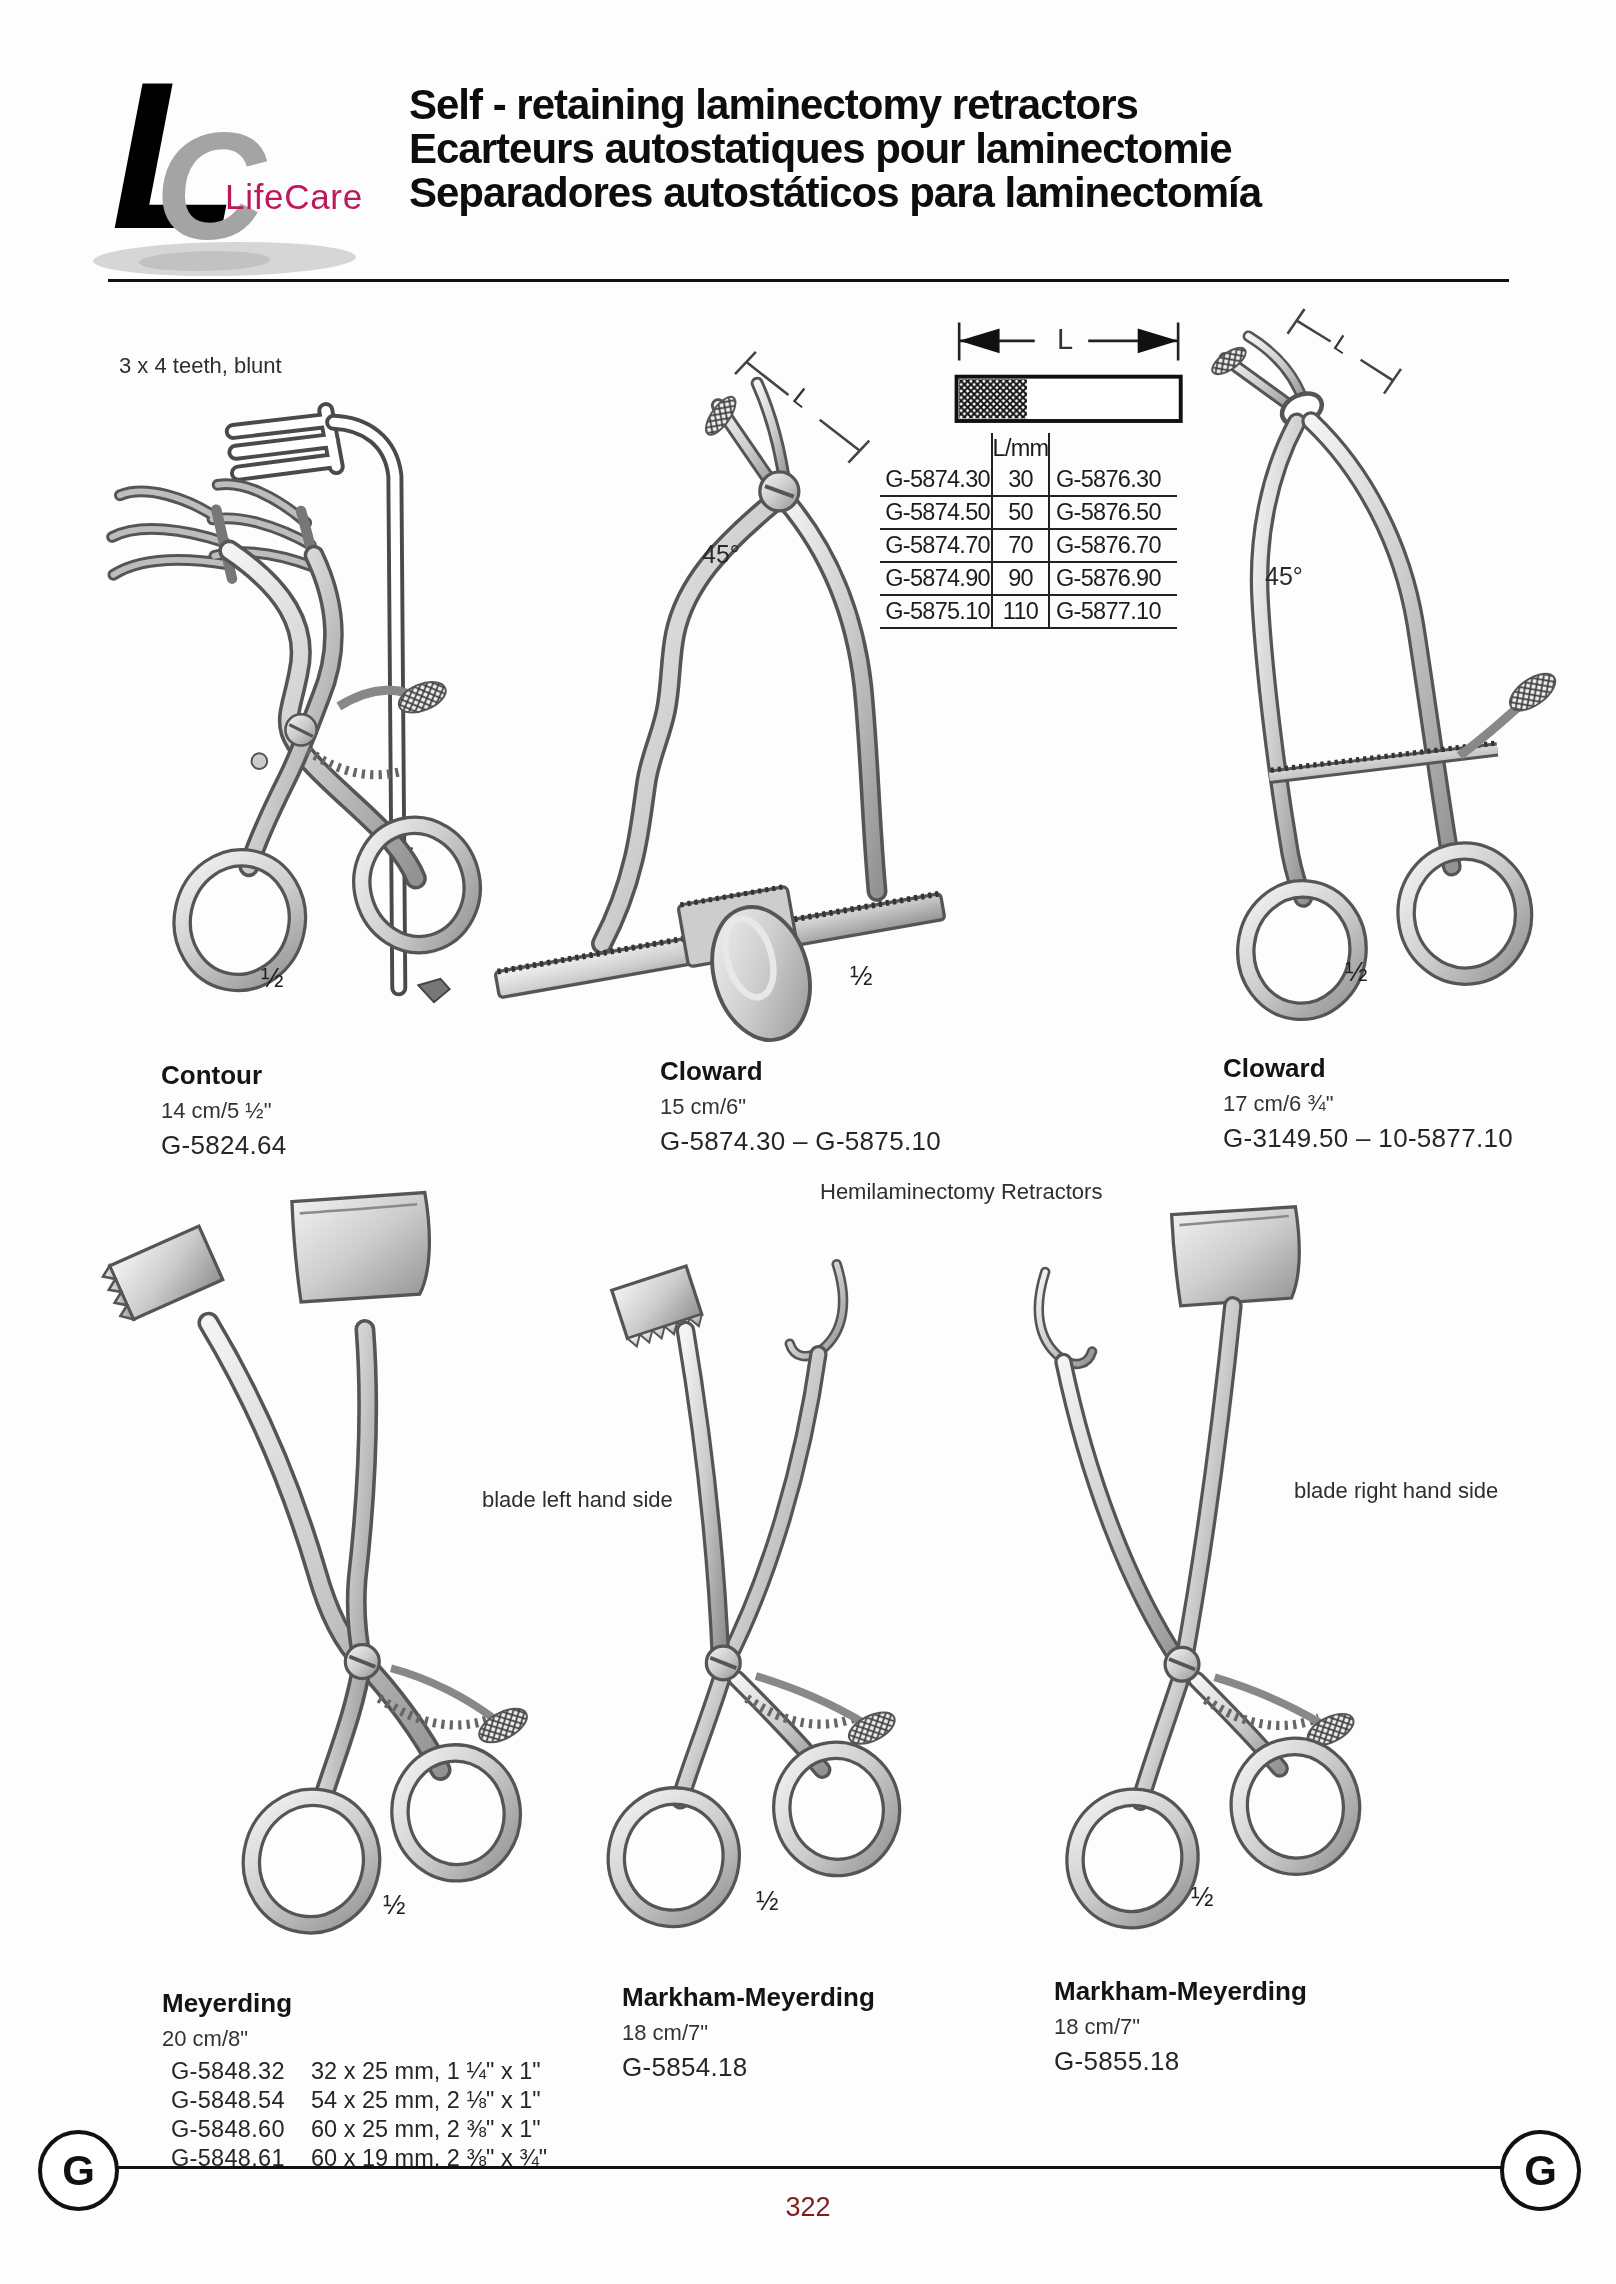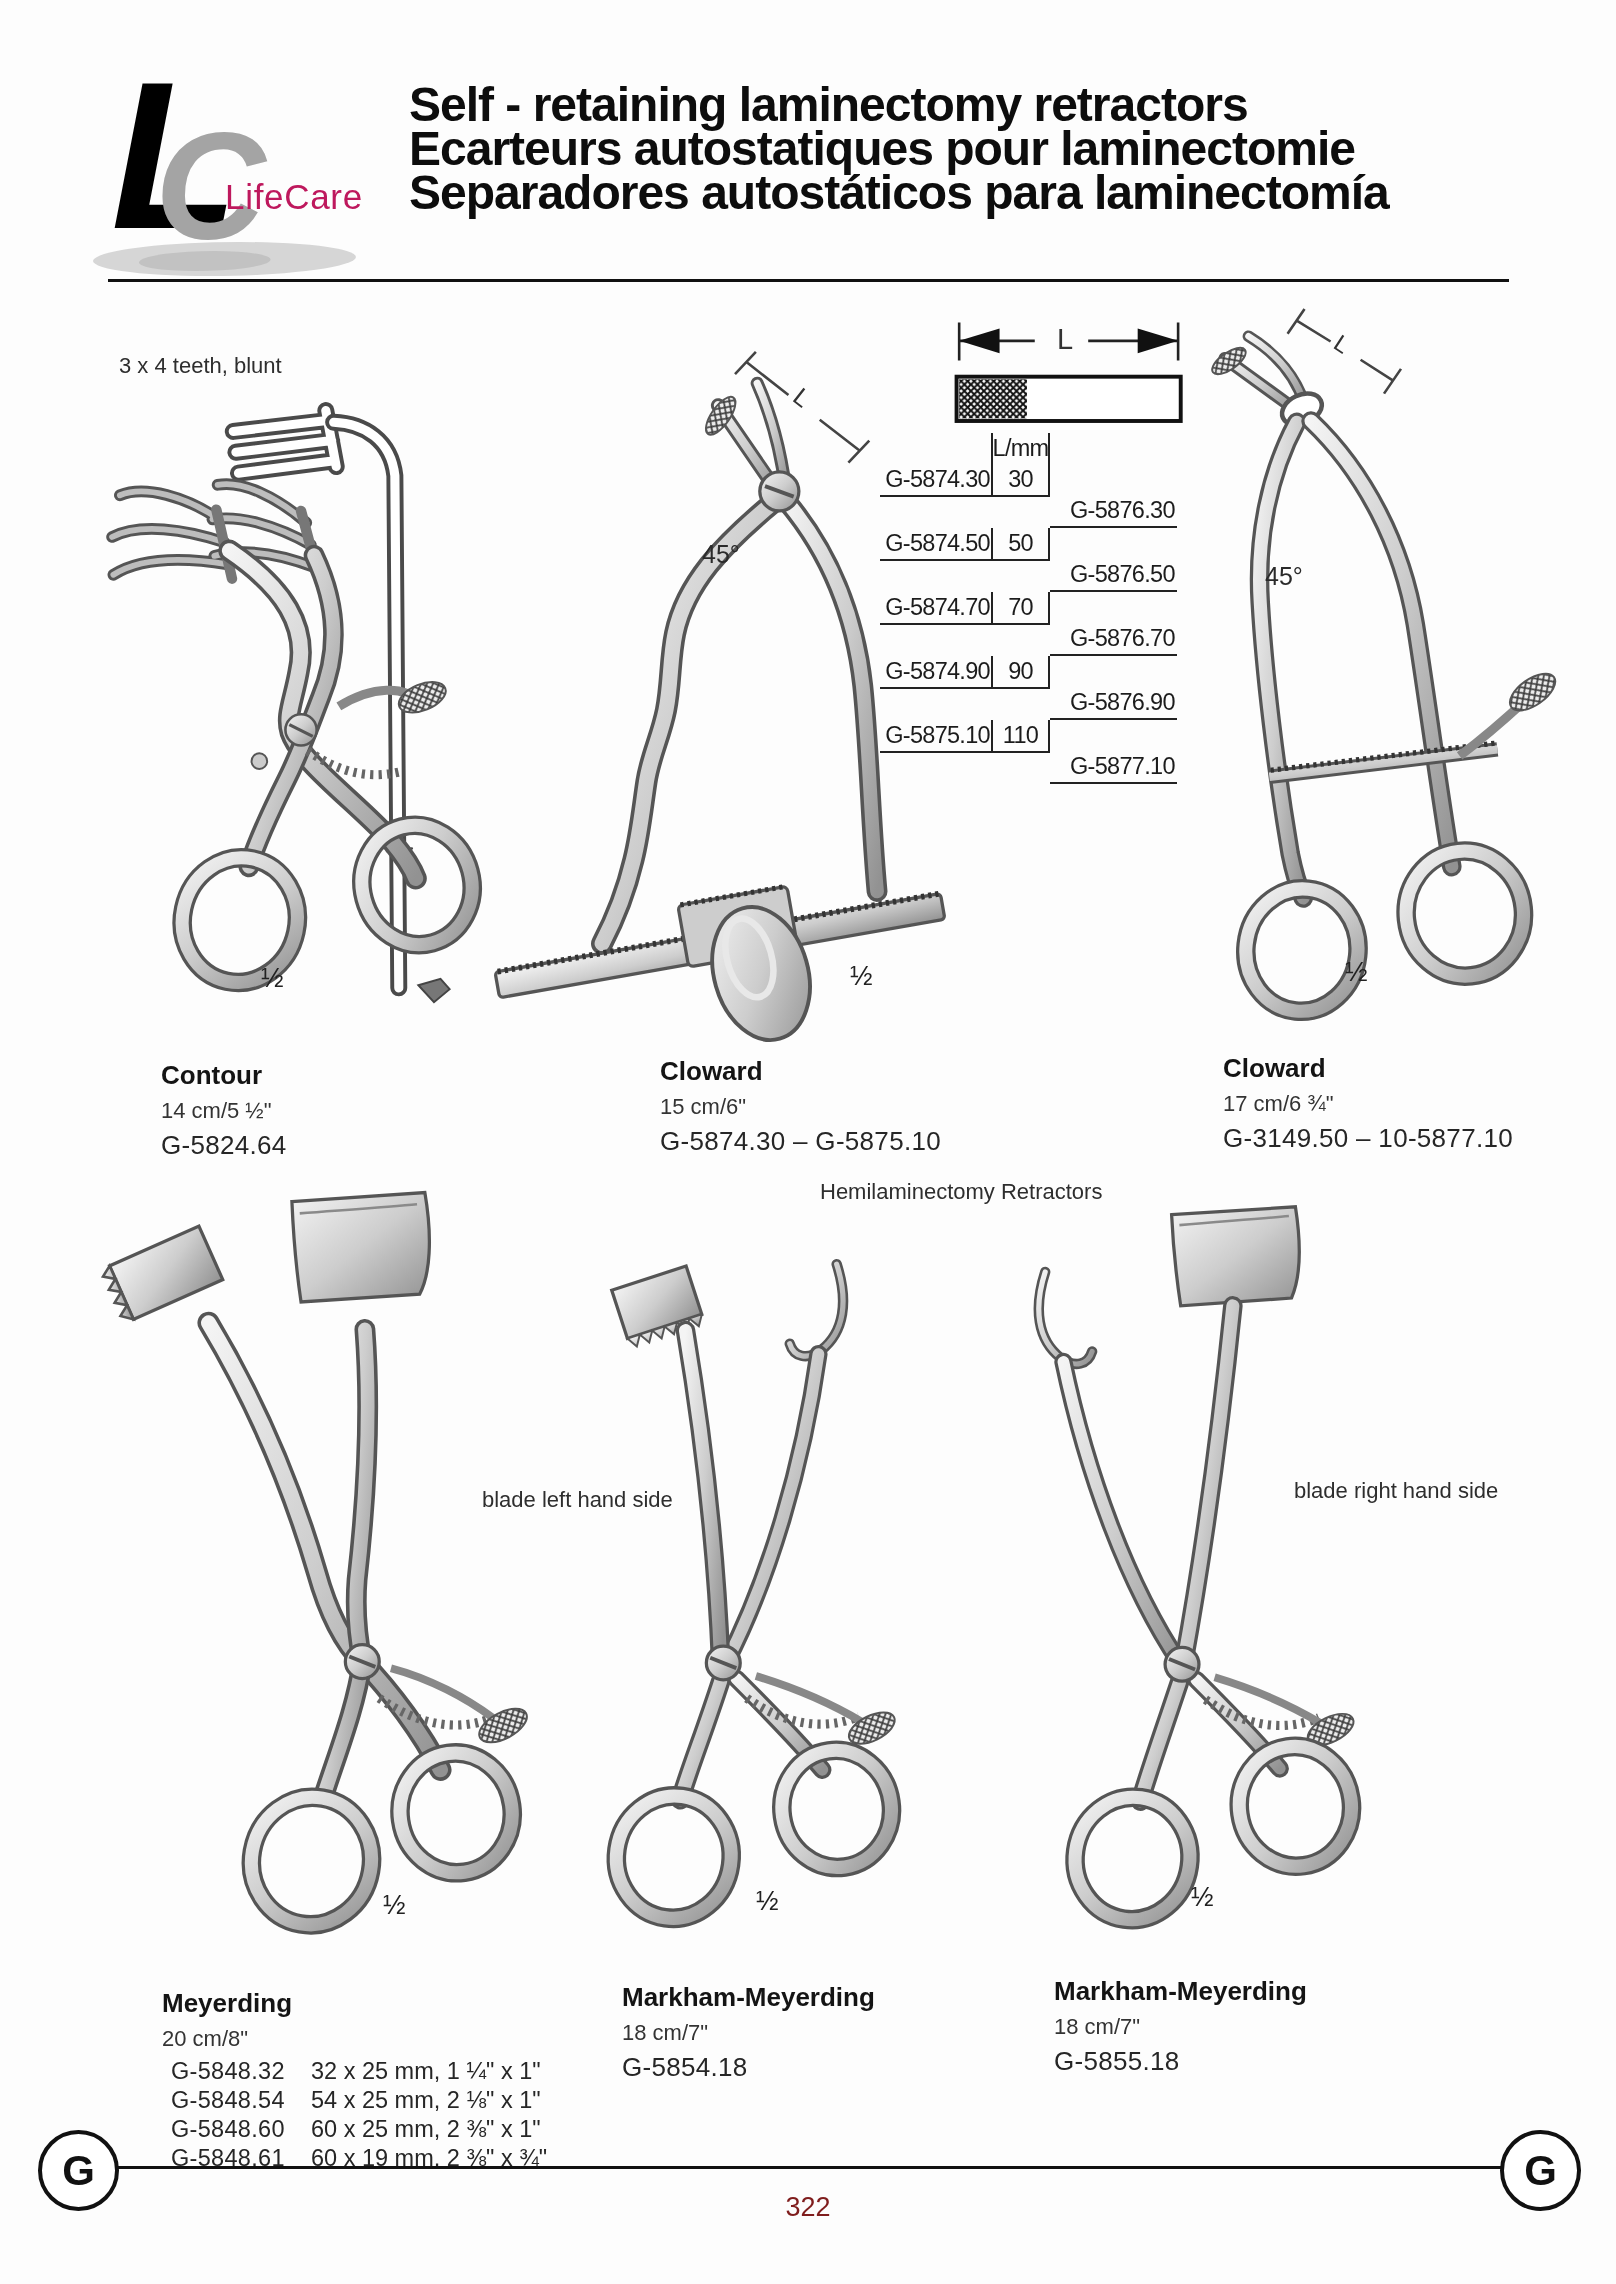--- a/index.html
+++ b/index.html
@@ -7,38 +7,38 @@
         font-family:"Liberation Sans",sans-serif;color:#1f1f1f;}
   .lbl{position:absolute;white-space:nowrap;}
   
   #logo-l{left:111px;top:51px;font-size:209px;font-weight:bold;font-style:italic;line-height:1;color:#000;}
   #logo-c{left:155px;top:109px;font-size:153px;font-weight:bold;font-style:italic;line-height:1;color:#a4a4a4;}
   #logo-shadow{position:absolute;left:94px;top:242px;width:261px;height:34px;background:#d6d6d6;
         border-radius:50%;transform:skewX(-42deg);}
   #logo-shadow2{position:absolute;left:140px;top:251px;width:130px;height:19.5px;background:#c2c2c2;
         border-radius:50%;transform:skewX(-42deg);}
   #logo-name{left:225px;top:177px;font-size:35px;font-family:Liberation Sans, sans-serif;color:#be185d;letter-spacing:0.7px;}
-  #titles{position:absolute;left:409px;top:83px;font-size:48px;font-weight:bold;line-height:44px;
+  #titles{position:absolute;left:409px;top:83px;font-size:42px;font-weight:bold;line-height:44px;
         letter-spacing:-1px;color:#0d0d0d;}
   #rule{position:absolute;left:108px;top:279px;width:1401px;height:3.3px;background:#111;}
   
   .note{font-size:22px;color:#2e2e2e;}
   .angle{font-size:25px;color:#2a2a2a;}
   .half{font-size:27px;color:#222;}
   .dimL{font-size:25px;color:#333;}
   
   #sizetbl{position:absolute;left:880px;top:433px;display:grid;grid-template-columns:111px 59px 127px;
         font-size:23.5px;letter-spacing:-0.7px;color:#1c1c1c;}
   #sizetbl .sp{height:31px;}
   #sizetbl .hd{height:31px;border-left:2px solid #222;border-right:2px solid #222;
         display:flex;align-items:center;justify-content:center;}
   #sizetbl .cl{height:31px;display:flex;align-items:center;padding-left:5.2px;border-bottom:2px solid #222;}
   #sizetbl .cm{height:31px;display:flex;align-items:center;justify-content:center;
         border-left:2px solid #222;border-right:2px solid #222;border-bottom:2px solid #222;}
-  #sizetbl .cr{height:31px;display:flex;align-items:center;padding-left:20px;border-bottom:2px solid #222;margin-top:31px;}
+  #sizetbl .cr{height:31px;display:flex;align-items:center;padding-left:6px;border-bottom:2px solid #222;}
   
   .cap{position:absolute;margin-top:17px;}
   .cap .nm{font-size:26px;font-weight:bold;color:#141414;}
   .cap .sz{font-size:22px;color:#333;margin-top:6.5px;}
   .cap .cd{font-size:26px;color:#262626;margin-top:6.5px;letter-spacing:0.3px;}
   .itemrow{height:29px;font-size:23.5px;color:#262626;display:flex;}
   .itemrow .ic{width:140px;letter-spacing:0.3px;}
   
   .gcircle{position:absolute;width:73px;height:73px;border:4.6px solid #111;border-radius:50%;
         display:flex;align-items:center;justify-content:center;font-size:42px;font-weight:bold;color:#111;background:#fff;}

